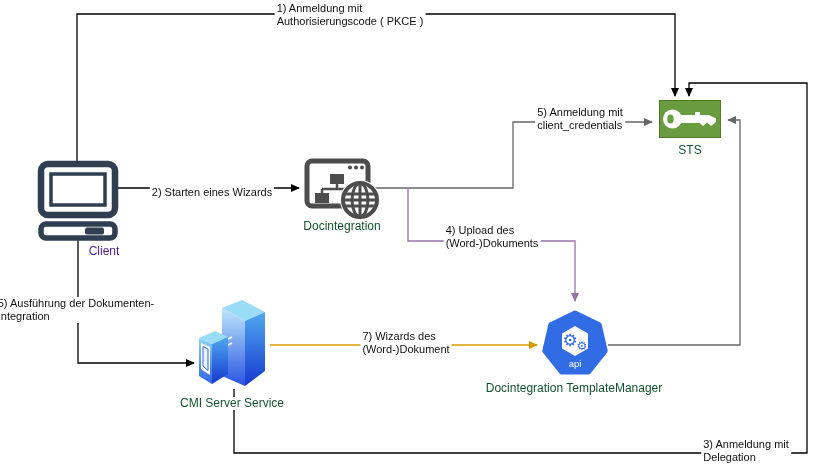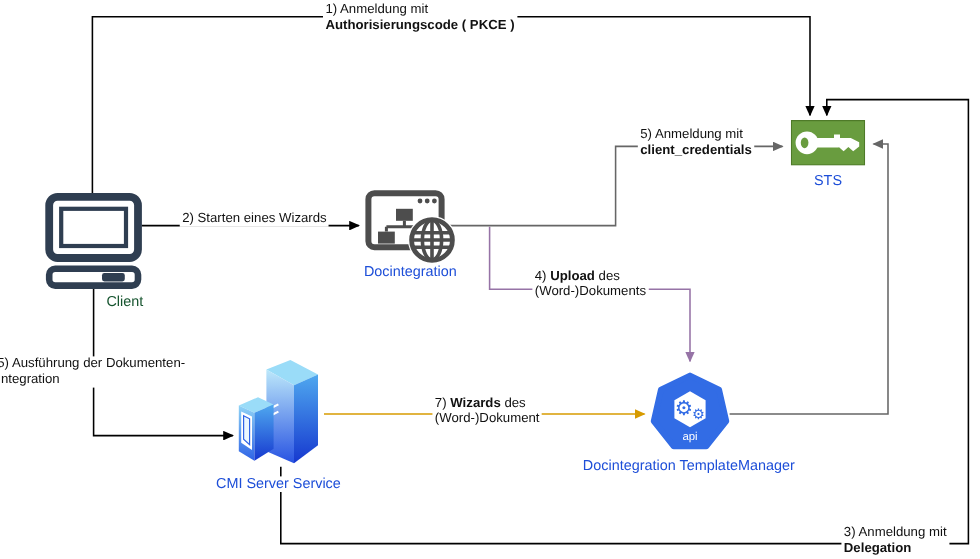--- a/index.html
+++ b/index.html
@@ -11,24 +11,24 @@
   .edges{position:absolute;left:0;top:0;z-index:1}
   .icon{position:absolute;z-index:2}
   .elabel{
     position:absolute;transform:translateX(-50%);text-align:left;
     font-size:11px;line-height:13px;background:#ffffff;padding:0 2px;
     z-index:3;white-space:nowrap;color:#111111;
   }
   .nlabel{
     position:absolute;transform:translateX(-50%);text-align:center;
     font-size:12px;line-height:13px;background:#ffffff;padding:0 2px;
-    z-index:3;white-space:nowrap;color:#1d4ed8;
+    z-index:3;white-space:nowrap;color:#14532d;
   }
-  .client-c{color:#14532d}
-  .bold,b{font-weight:bold}
+  .client-c{color:#4c1d95}
+  .bold,b{font-weight:normal}
 </style>
 </head>
 <body>
 
 <svg class="edges" width="817" height="466">
   <defs>
     <marker id="arrow-black" markerWidth="9" markerHeight="8" refX="8" refY="4" orient="auto" markerUnits="userSpaceOnUse">
       <path d="M0,0 L9,4 L0,8 z" fill="#000000"></path>
     </marker>
     <marker id="arrow-gray" markerWidth="9" markerHeight="8" refX="8" refY="4" orient="auto" markerUnits="userSpaceOnUse">
@@ -112,21 +112,21 @@
   <polygon points="15,48 31,41 31,78 15,88" fill="url(#gradTower)"></polygon>
   <polygon points="4,47 13,51 13,79 4,73" fill="#ffffff"></polygon>
   <polygon points="6,50.5 11,53 11,74.5 6,70" fill="#EAF7FE" stroke="#2E63E6" stroke-width="1"></polygon>
 </svg>
 
 <div class="elabel" style="left:350px;top:2px">
   <div>1) Anmeldung mit</div>
   <div class="bold">Authorisierungscode ( PKCE )</div>
 </div>
 
-<div class="elabel" style="left:212px;top:176px">
+<div class="elabel" style="left:212px;top:186px">
   <div>2) Starten eines Wizards</div>
 </div>
 
 <div class="elabel" style="left:580px;top:106px">
   <div>5) Anmeldung mit</div>
   <div class="bold">client_credentials</div>
 </div>
 
 <div class="elabel" style="left:492px;top:224px">
   <div><span>4) </span><b>Upload</b><span> des</span></div>

